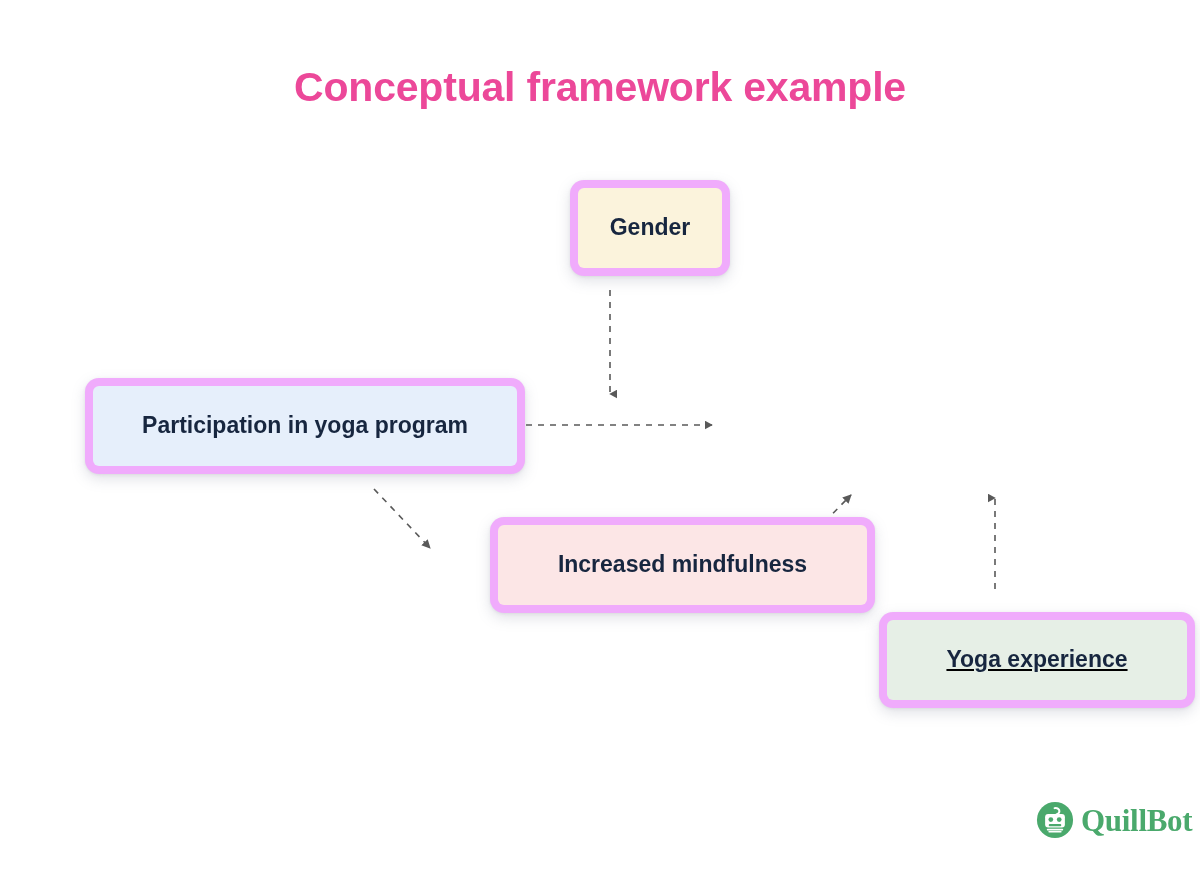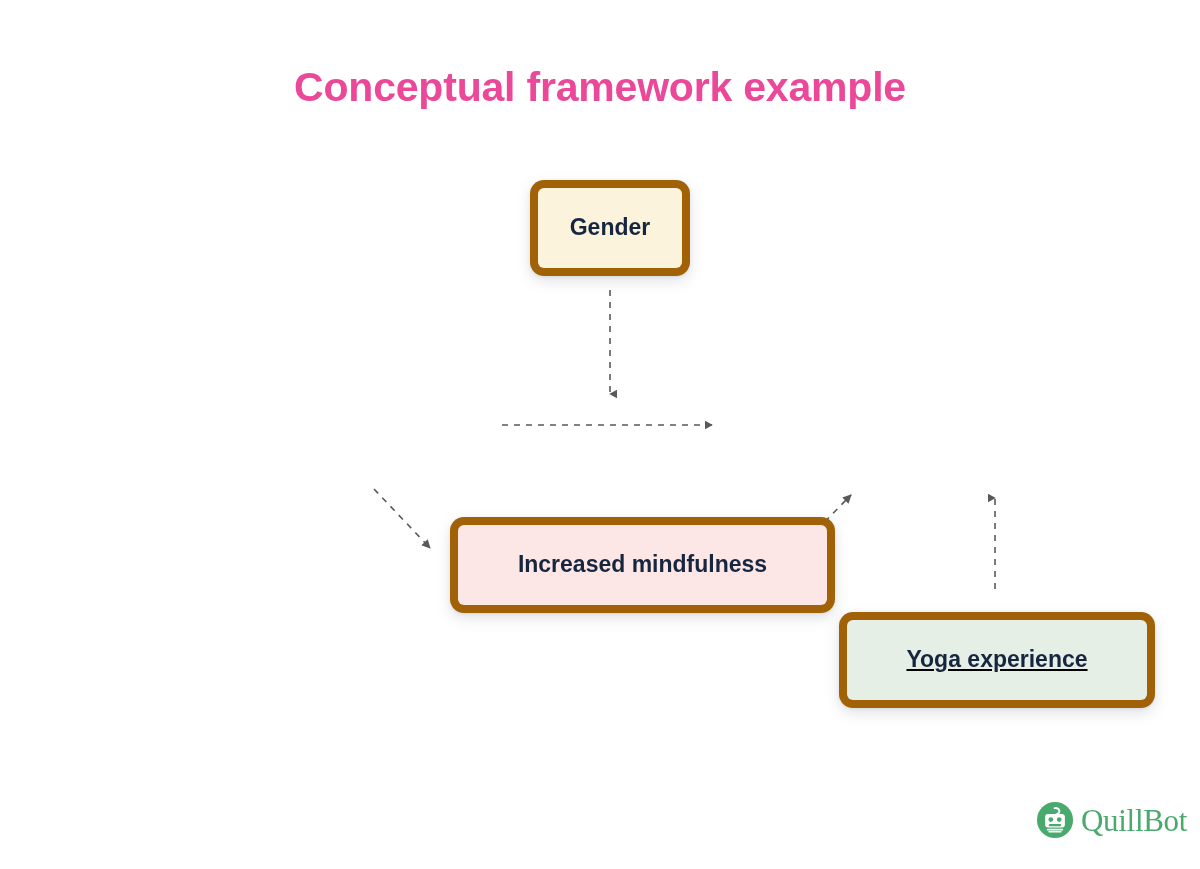--- a/index.html
+++ b/index.html
@@ -30,26 +30,27 @@
     font-size: 41px;
     font-weight: bold;
     color: #ec4899;
     letter-spacing: -0.2px;
     font-family: "Liberation Sans", sans-serif;
   }
 
   
   .node {
     position: absolute;
-    background: #a16207;
+    background: #f0abfc;
     border-radius: 14px;
     padding: 8px;
     box-sizing: border-box;
     box-shadow: 0 5px 14px rgba(120,125,145,0.22),
                 0 1px 3px rgba(120,125,145,0.14);
+    margin-left: 40px;
   }
   .node-fill {
     width: 100%;
     height: 100%;
     border-radius: 6px;
     display: flex;
     align-items: center;
     justify-content: center;
     box-sizing: border-box;
   }
@@ -81,20 +82,21 @@
   }
 
   
   #quillbot-logo {
     position: absolute;
     left: 1036px;
     top: 801px;
     display: flex;
     align-items: center;
     gap: 7px;
+    font-weight: bold;
   }
   #quillbot-logo .logo-mark {
     width: 38px;
     height: 38px;
     flex: 0 0 38px;
   }
   #quillbot-logo .logo-text {
     font-family: "Liberation Serif", serif;
     font-size: 31px;
     color: #4aa96c;
@@ -135,20 +137,25 @@
 
     <line x1="995" y1="589" x2="995" y2="498" stroke="#595959" stroke-width="1.6" stroke-dasharray="6 6" marker-end="url(#ah-up)"></line>
   </svg>
 
   <div class="node" id="node-gender">
     <div class="node-fill" style="background:#fbf3dc">
       <span class="node-label regular">Gender</span>
     </div>
   </div>
 
+  <div class="node" id="node-participation">
+    <div class="node-fill" style="background:#e6effb">
+      <span class="node-label">Participation in yoga program</span>
+    </div>
+  </div>
 
 
   <div class="node" id="node-mindfulness">
     <div class="node-fill" style="background:#fce6e6">
       <span class="node-label">Increased mindfulness</span>
     </div>
   </div>
 
   <div class="node" id="node-yoga">
     <div class="node-fill" style="background:#e6efe6">

